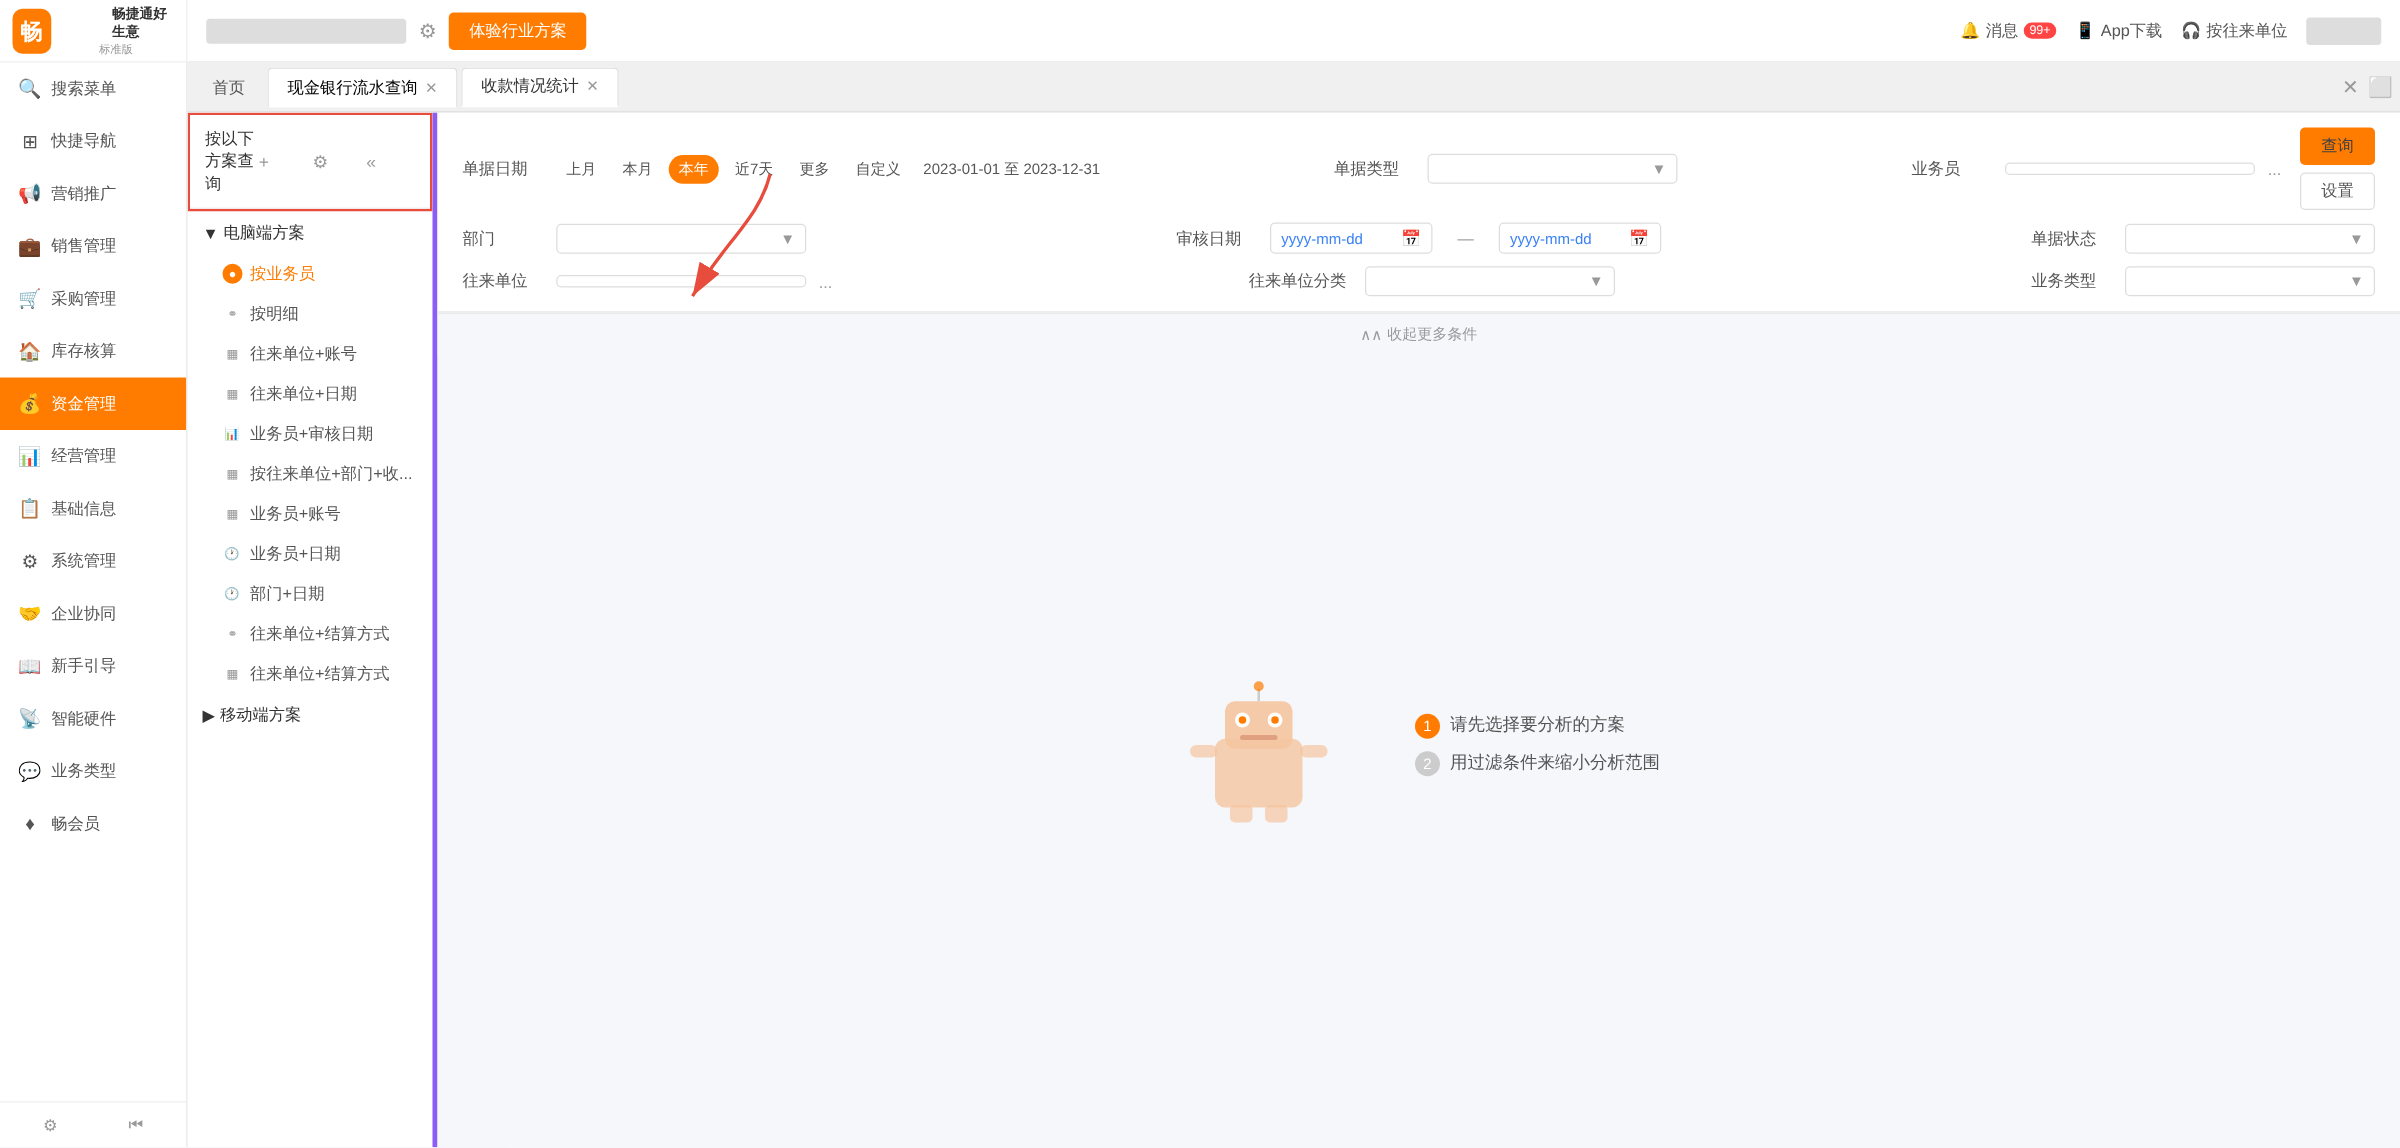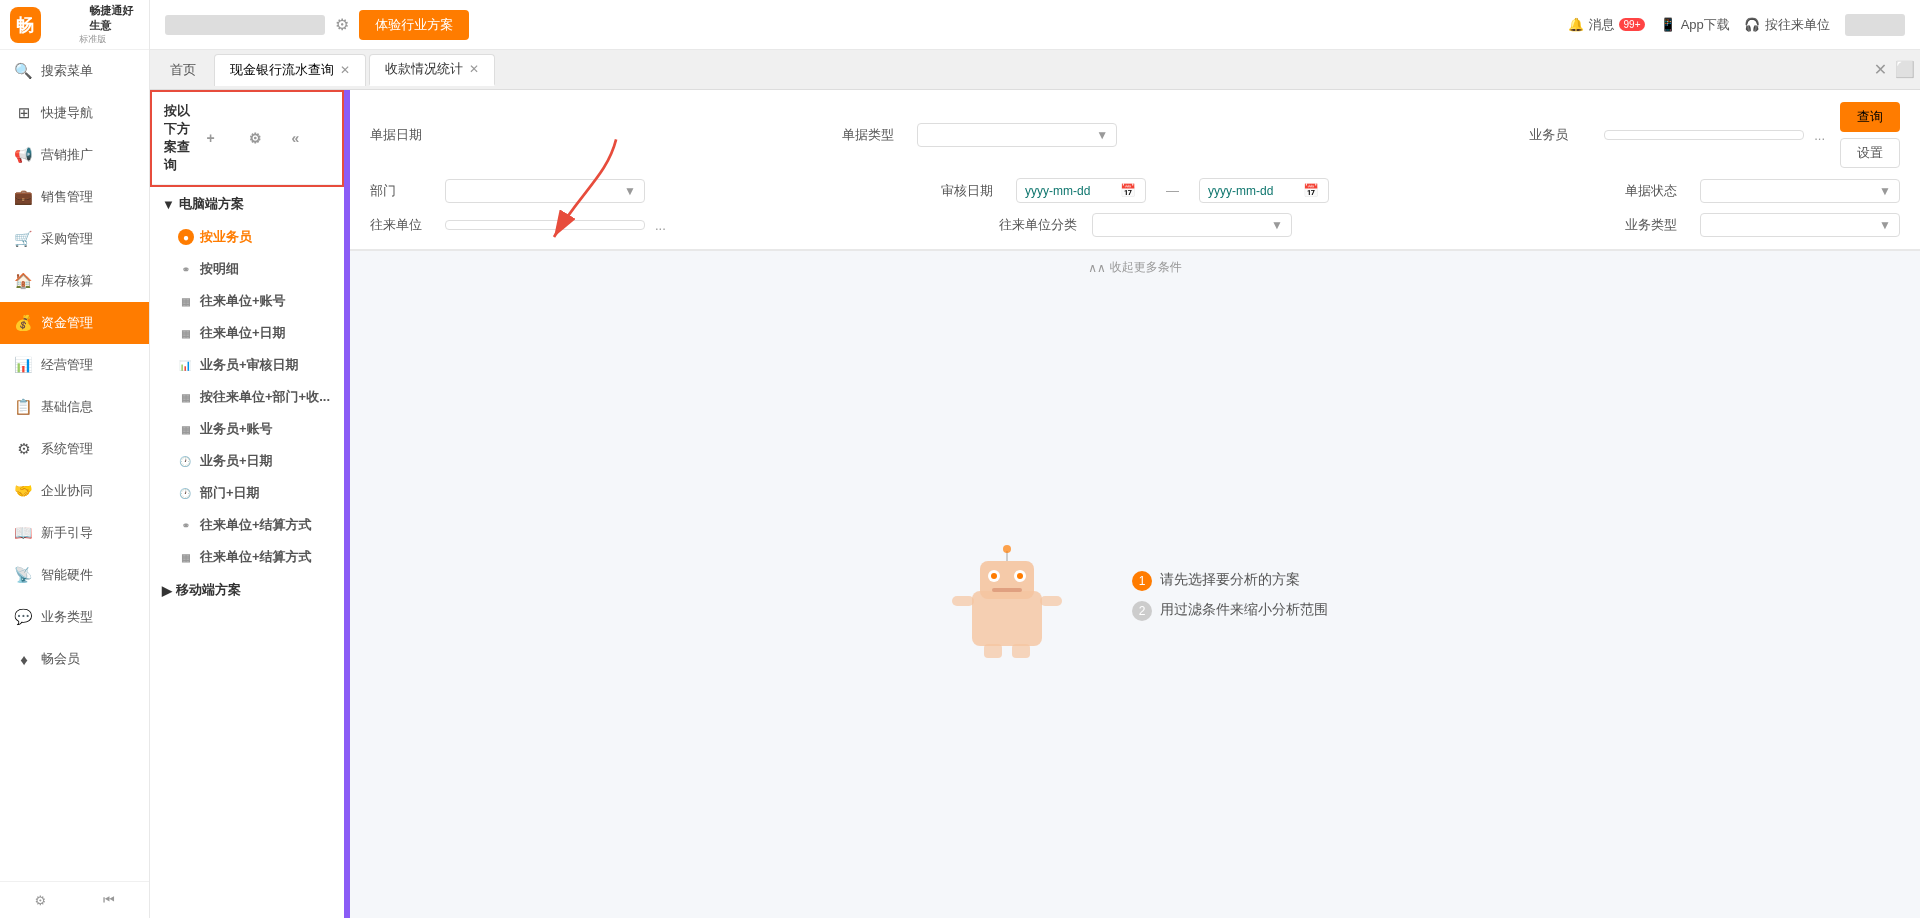--- a/index.html
+++ b/index.html
@@ -42,21 +42,21 @@
     .page-header { background: #fff; padding: 10px 20px; display: flex; align-items: center; border-bottom: 1px solid #e8e8e8; }
     .page-title { font-size: 18px; font-weight: bold; color: #333; border: 2px solid #e74c3c; padding: 2px 8px; display: inline-block; }
     .page-header-actions { margin-left: auto; display: flex; gap: 10px; }
     .btn-export { display: flex; align-items: center; gap: 4px; color: #ff7c00; cursor: pointer; font-size: 13px; background: none; border: none; }
     .btn-refresh { display: flex; align-items: center; gap: 4px; color: #ff7c00; cursor: pointer; font-size: 13px; background: none; border: none; }
 
     
     .content-area { display: flex; flex: 1; overflow: hidden; }
 
     
-    .left-panel { width: 200px; background: #fff; border-right: 6px solid #8b5cf6; flex-shrink: 0; overflow-y: auto; font-weight: bold; }
+    .left-panel { width: 200px; background: #fff; border-right: 4px solid #8b5cf6; flex-shrink: 0; overflow-y: auto; }
     .left-panel-header { display: flex; align-items: center; padding: 10px 12px; font-size: 13px; color: #333; border-bottom: 1px solid #f0f0f0; gap: 4px; }
     .left-panel-header span { flex: 1; }
     .left-panel-icon { cursor: pointer; color: #999; font-size: 14px; }
 
     .scheme-group { }
     .scheme-group-title { display: flex; align-items: center; padding: 8px 12px; cursor: pointer; color: #333; font-size: 13px; gap: 4px; }
     .scheme-item { display: flex; align-items: center; padding: 7px 12px 7px 28px; cursor: pointer; color: #555; font-size: 13px; gap: 6px; }
     .scheme-item.active { color: #ff7c00; }
     .scheme-item-icon { width: 16px; height: 16px; border-radius: 50%; background: #ff7c00; color: white; display: flex; align-items: center; justify-content: center; font-size: 10px; flex-shrink: 0; }
     .scheme-item-icon.gray { background: #ccc; }
@@ -72,30 +72,30 @@
     .date-tabs { display: flex; gap: 5px; align-items: center; }
     .date-tab { padding: 3px 8px; cursor: pointer; color: #555; font-size: 12px; border-radius: 3px; }
     .date-tab.active { background: #ff7c00; color: white; border-radius: 12px; }
     .date-range { color: #555; font-size: 12px; margin-left: 5px; }
 
     .select-control { display: flex; align-items: center; border: 1px solid #ddd; border-radius: 4px; padding: 4px 8px; background: white; cursor: pointer; min-width: 180px; gap: 5px; }
     .select-control .select-placeholder { color: #bbb; font-size: 13px; flex: 1; }
     .select-arrow { color: #999; font-size: 12px; }
 
     .date-input { display: flex; align-items: center; border: 1px solid #ddd; border-radius: 4px; padding: 4px 8px; background: white; cursor: pointer; min-width: 130px; gap: 5px; }
-    .date-input .placeholder { color: #0f766e; font-size: 12px; flex: 1; }
+    .date-input .placeholder { color: #3b82f6; font-size: 12px; flex: 1; }
     .date-sep { color: #999; padding: 0 5px; }
     .date-icon { color: #bbb; font-size: 13px; }
     .filter-dots { color: #999; cursor: pointer; margin-left: 5px; }
 
     .collapse-btn { display: flex; align-items: center; justify-content: center; padding: 8px; color: #999; cursor: pointer; font-size: 12px; gap: 4px; background: #f5f7fa; border-top: 1px solid #e8e8e8; }
 
     
     .query-buttons { display: flex; flex-direction: column; gap: 6px; margin-left: auto; }
-    .btn-query { background: #ff7c00; color: #000000; border: none; padding: 6px 8px; border-radius: 4px; cursor: pointer; font-size: 13px; }
+    .btn-query { background: #ff7c00; color: #404040; border: none; padding: 6px 8px; border-radius: 4px; cursor: pointer; font-size: 13px; }
     .btn-settings { background: white; color: #555; border: 1px solid #ddd; padding: 5px 16px; border-radius: 4px; cursor: pointer; font-size: 13px; }
 
     
     .empty-area { flex: 1; display: flex; flex-direction: column; align-items: center; justify-content: center; padding: 40px; }
     .empty-hints { text-align: left; }
     .empty-hint { display: flex; align-items: flex-start; gap: 8px; margin-bottom: 10px; color: #555; font-size: 14px; }
     .hint-num { width: 20px; height: 20px; border-radius: 50%; background: #ff7c00; color: white; display: flex; align-items: center; justify-content: center; font-size: 12px; flex-shrink: 0; }
     .hint-num.gray { background: #ccc; }
 
     
@@ -300,20 +300,29 @@
         </div>
       </div>
     </div>
 
     <div class="right-panel">
 
       <div class="filter-area">
 
         <div class="filter-row">
           <span class="filter-label">单据日期</span>
+          <div class="date-tabs">
+            <span class="date-tab">上月</span>
+            <span class="date-tab">本月</span>
+            <span class="date-tab active">本年</span>
+            <span class="date-tab">近7天</span>
+            <span class="date-tab">更多</span>
+            <span class="date-tab">自定义</span>
+            <span class="date-range">2023-01-01 至 2023-12-31</span>
+          </div>
           <div style="flex:1;"></div>
           <span class="filter-label">单据类型</span>
           <div class="select-control" style="min-width:200px;">
             <span class="select-placeholder"></span>
             <span class="select-arrow">▼</span>
           </div>
           <div style="flex:1;"></div>
           <span class="filter-label">业务员</span>
           <div style="display:flex;align-items:center;gap:5px;">
             <div class="select-control" style="min-width:200px;">

